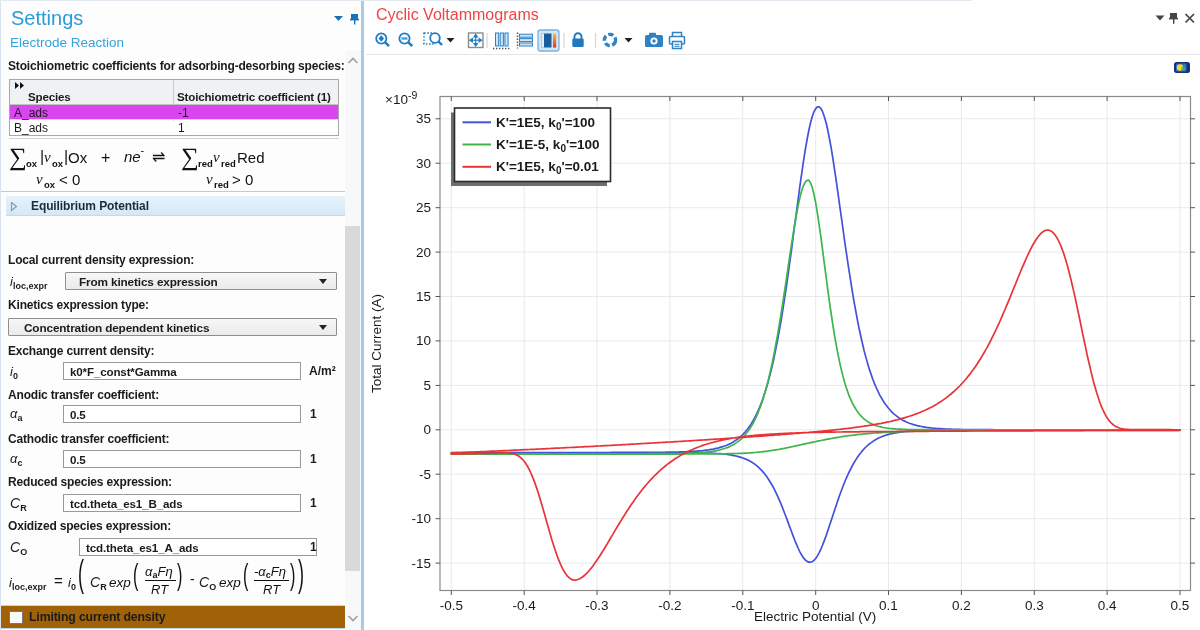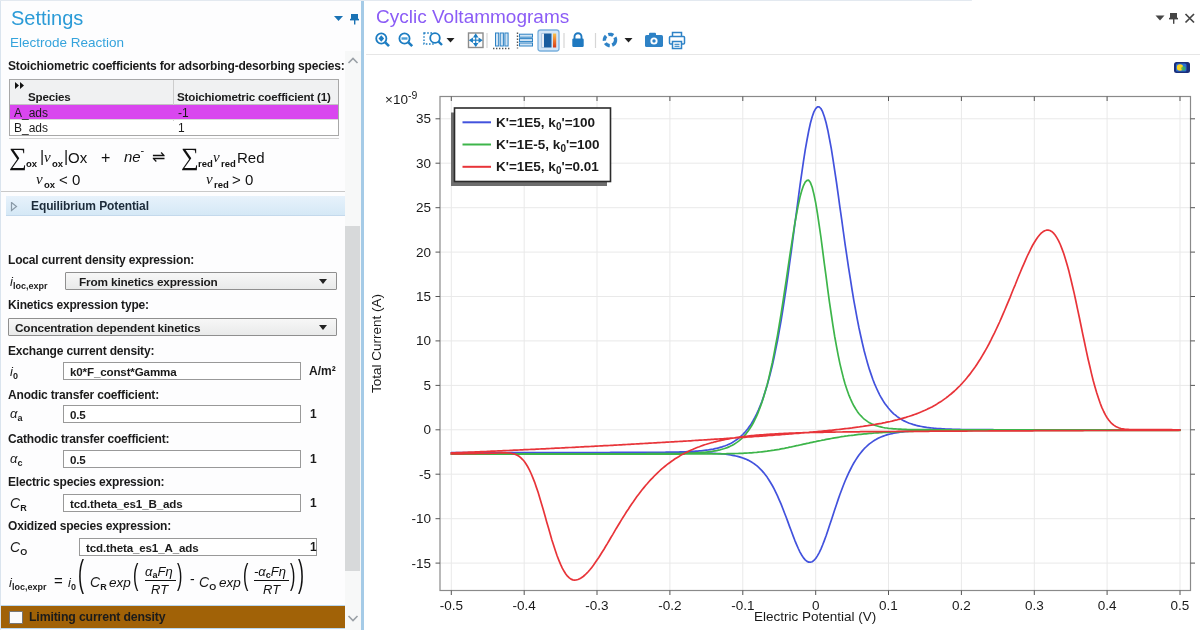--- a/index.html
+++ b/index.html
@@ -91,38 +91,38 @@
     <svg class="abs" style="left:4px;top:5.5px;" width="8" height="10" viewBox="0 0 8 10">
       <path d="M1.5 0.5 L6.5 4.5 L1.5 8.5 Z" fill="none" stroke="#8a9aa8" stroke-width="1.2"></path>
     </svg>
     <div class="btxt">Equilibrium Potential</div>
   </div>
 
   <div class="lbl" style="left:7px;top:252px;">Local current density expression:</div>
   <div class="sym" style="left:9px;top:273px;">i<sub>loc,expr</sub></div>
   <div class="dd" style="left:64px;top:271px;width:272px;">From kinetics expression</div>
   <div class="lbl" style="left:7px;top:297px;">Kinetics expression type:</div>
-  <div class="dd" style="left:7px;top:317px;width:329px;padding-left:6px;">Concentration dependent kinetics</div>
+  <div class="dd" style="left:7px;top:317px;width:329px;padding-left:15px;">Concentration dependent kinetics</div>
 
   <div class="lbl" style="left:7px;top:343px;">Exchange current density:</div>
   <div class="sym" style="left:9px;top:363px;">i<sub>0</sub></div>
   <div class="inp" style="left:62px;top:361px;width:238px;">k0*F_const*Gamma</div>
   <div class="unit" style="left:308px;top:363px;">A/m²</div>
 
   <div class="lbl" style="left:7px;top:387px;">Anodic transfer coefficient:</div>
   <div class="sym" style="left:9px;top:405px;">α<sub>a</sub></div>
   <div class="inp" style="left:62px;top:404px;width:238px;">0.5</div>
   <div class="unit" style="left:309px;top:406px;">1</div>
 
   <div class="lbl" style="left:7px;top:431px;">Cathodic transfer coefficient:</div>
   <div class="sym" style="left:9px;top:450px;">α<sub>c</sub></div>
   <div class="inp" style="left:62px;top:449px;width:238px;">0.5</div>
   <div class="unit" style="left:309px;top:451px;">1</div>
 
-  <div class="lbl" style="left:7px;top:474px;">Electric species expression:</div>
+  <div class="lbl" style="left:7px;top:474px;">Reduced species expression:</div>
   <div class="sym" style="left:9px;top:494px;font-size:14px;">C<sub>R</sub></div>
   <div class="inp" style="left:62px;top:493px;width:238px;">tcd.theta_es1_B_ads</div>
   <div class="unit" style="left:309px;top:495px;">1</div>
 
   <div class="lbl" style="left:7px;top:518px;">Oxidized species expression:</div>
   <div class="sym" style="left:9px;top:538px;font-size:14px;">C<sub>O</sub></div>
   <div class="inp" style="left:62px;top:537px;width:238px;margin-left:16px;">tcd.theta_es1_A_ads</div>
   <div class="unit" style="left:309px;top:539px;">1</div>
 
   <div class="abs" style="left:8px;top:560px;width:340px;height:40px;color:#111;">
@@ -158,21 +158,21 @@
     <path d="M1.5 7 L6 2.5 L10.5 7" fill="none" stroke="#9aa0a6" stroke-width="1.6"></path>
   </svg>
   <div class="abs" style="left:344px;top:225px;width:15px;height:345px;background:#d7d9da;"></div>
   <svg class="abs" style="left:346px;top:612px;" width="12" height="10" viewBox="0 0 12 10">
     <path d="M1.5 3 L6 7.5 L10.5 3" fill="none" stroke="#9aa0a6" stroke-width="1.6"></path>
   </svg>
 </div>
 <div class="abs" style="left:361px;top:0;width:2.5px;height:630px;background:#a5cbe7;"></div>
 
 <div class="abs" style="left:366px;top:0;width:834px;height:630px;background:#fff;">
-  <div class="abs" style="left:10px;top:5px;font-size:19px;color:#8b5cf6;">Cyclic Voltammograms</div>
+  <div class="abs" style="left:10px;top:5px;font-size:16px;color:#ef4444;">Cyclic Voltammograms</div>
 
   <svg class="abs" style="left:779px;top:10px;" width="50" height="16" viewBox="0 0 50 16">
     <path d="M10.5 4.5 L19.5 4.5 L15 9.5 Z" fill="#454545"></path>
     <path d="M25 2 h7 v5.5 h-7 Z" fill="#454545"></path>
     <rect x="24" y="6.8" width="9" height="1.6" fill="#454545"></rect>
     <rect x="28" y="8" width="1.4" height="4.8" fill="#454545"></rect>
     <path d="M40.5 3 L49 11.5 M49 3 L40.5 11.5" stroke="#454545" stroke-width="1.7"></path>
   </svg>
 
   <svg class="abs" style="left:6px;top:26px;" width="330" height="28" viewBox="0 0 330 28">

